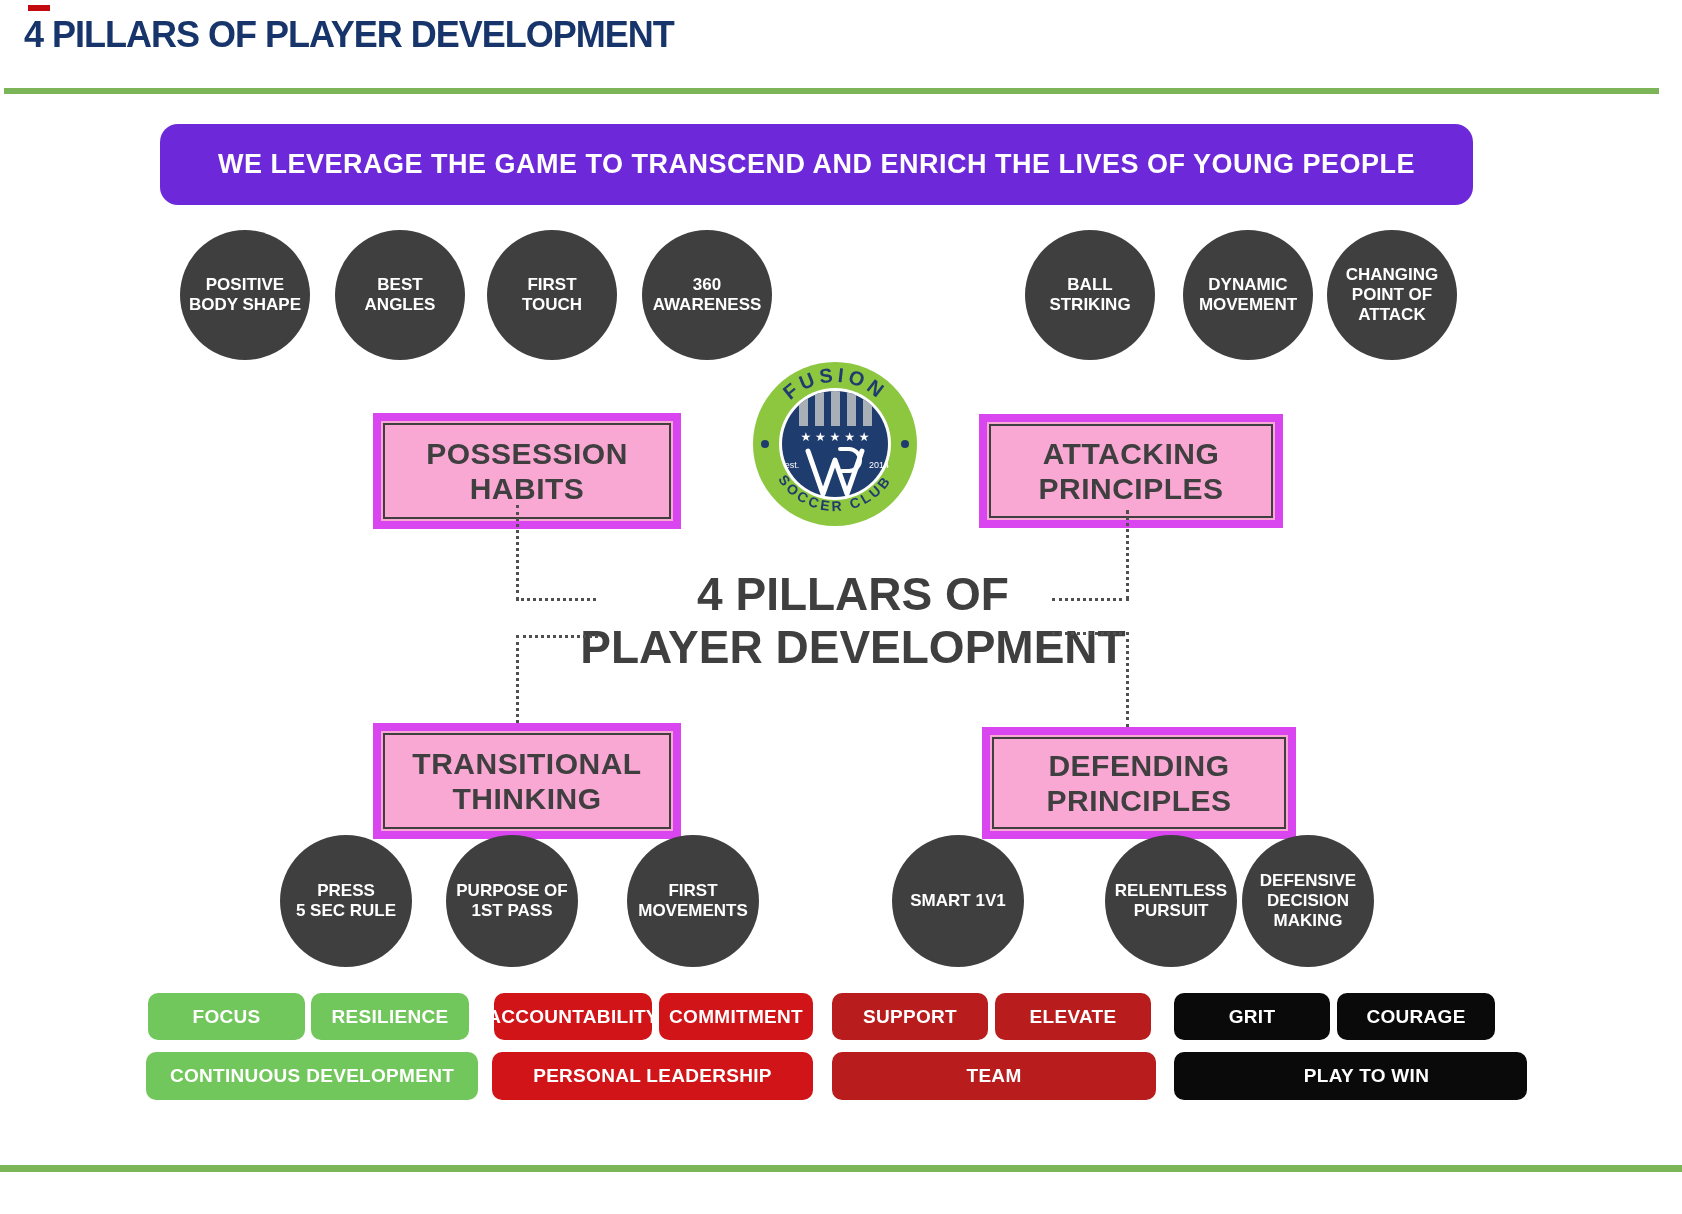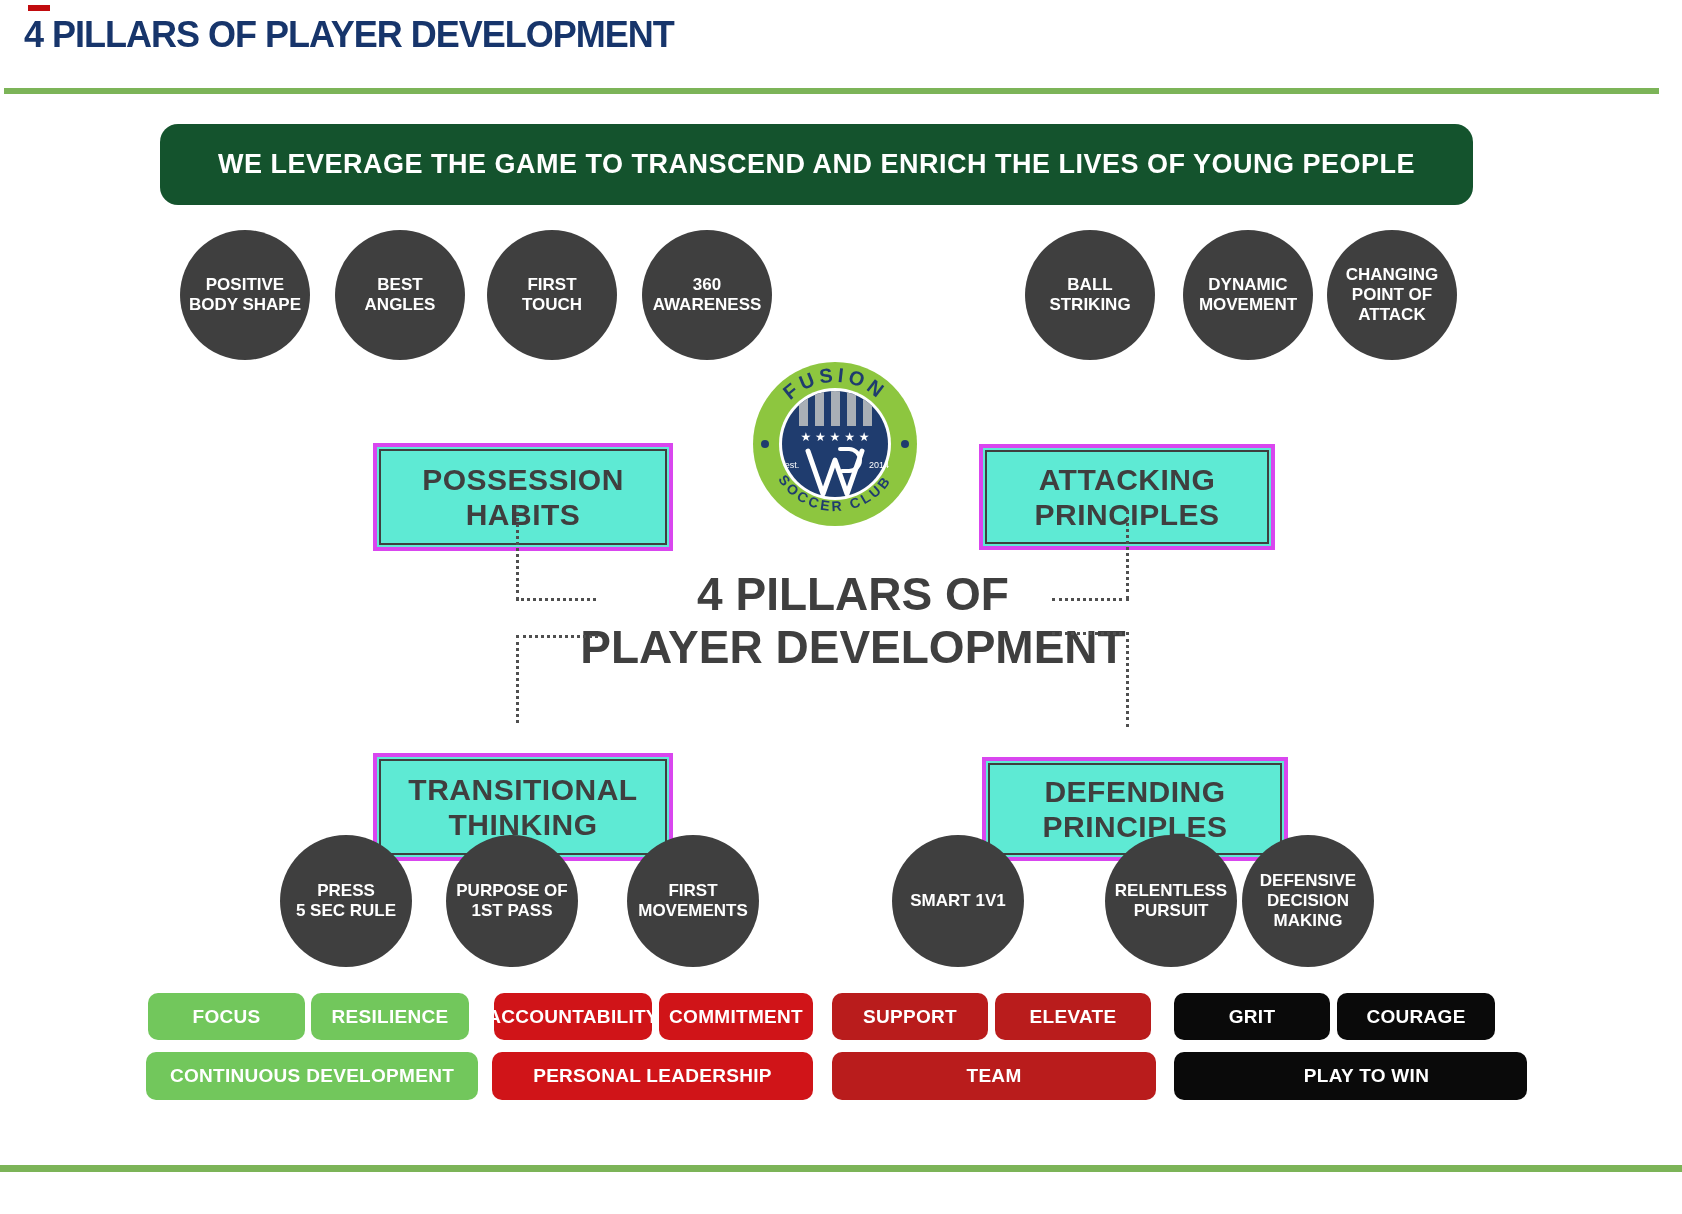--- a/index.html
+++ b/index.html
@@ -10,34 +10,34 @@
   .abs{position:absolute;}
   .red-tick{left:28px;top:5px;width:22px;height:6px;background:#c10b0e;}
   .title{
     left:24px;top:14px;margin:0;font-size:36px;font-weight:bold;letter-spacing:-1px;
     color:#17356b;white-space:nowrap;
   }
   .rule{background:#7cb458;}
   .rule-top{left:4px;top:88px;width:1655px;height:6px;}
   .rule-bottom{left:0px;top:1165px;width:1682px;height:7px;}
   .banner{
-    left:160px;top:124px;width:1313px;height:81px;background:#14532d;border-radius:18px;
+    left:160px;top:124px;width:1313px;height:81px;background:#6d28d9;border-radius:18px;
     display:flex;align-items:center;justify-content:center;
   }
   .banner span{color:#ffffff;font-size:27px;font-weight:bold;letter-spacing:.5px;white-space:nowrap;}
   .circle{
     width:130px;height:130px;border-radius:50%;background:#3f3f3f;
     display:flex;align-items:center;justify-content:center;text-align:center;
   }
   .circle span{
     color:#ffffff;font-weight:bold;font-size:17px;line-height:20px;white-space:pre-line;
   }
   .circle-lg{width:132px;height:132px;}
   .pillar{
-    border:4px solid #d946ef;background:#5eead4;display:flex;margin-top:30px;
+    border:8px solid #d946ef;background:#f9a8d4;display:flex;
   }
   .pillar-inner{
     flex:1;margin:2px;border:2px solid #3f3f3f;
     display:flex;align-items:center;justify-content:center;text-align:center;
   }
   .pillar-inner span{
     color:#3f3f3f;font-weight:bold;font-size:30px;line-height:35px;white-space:pre-line;letter-spacing:.5px;
   }
   .center-heading{
     left:528px;top:568px;width:650px;text-align:center;color:#3f3f3f;

